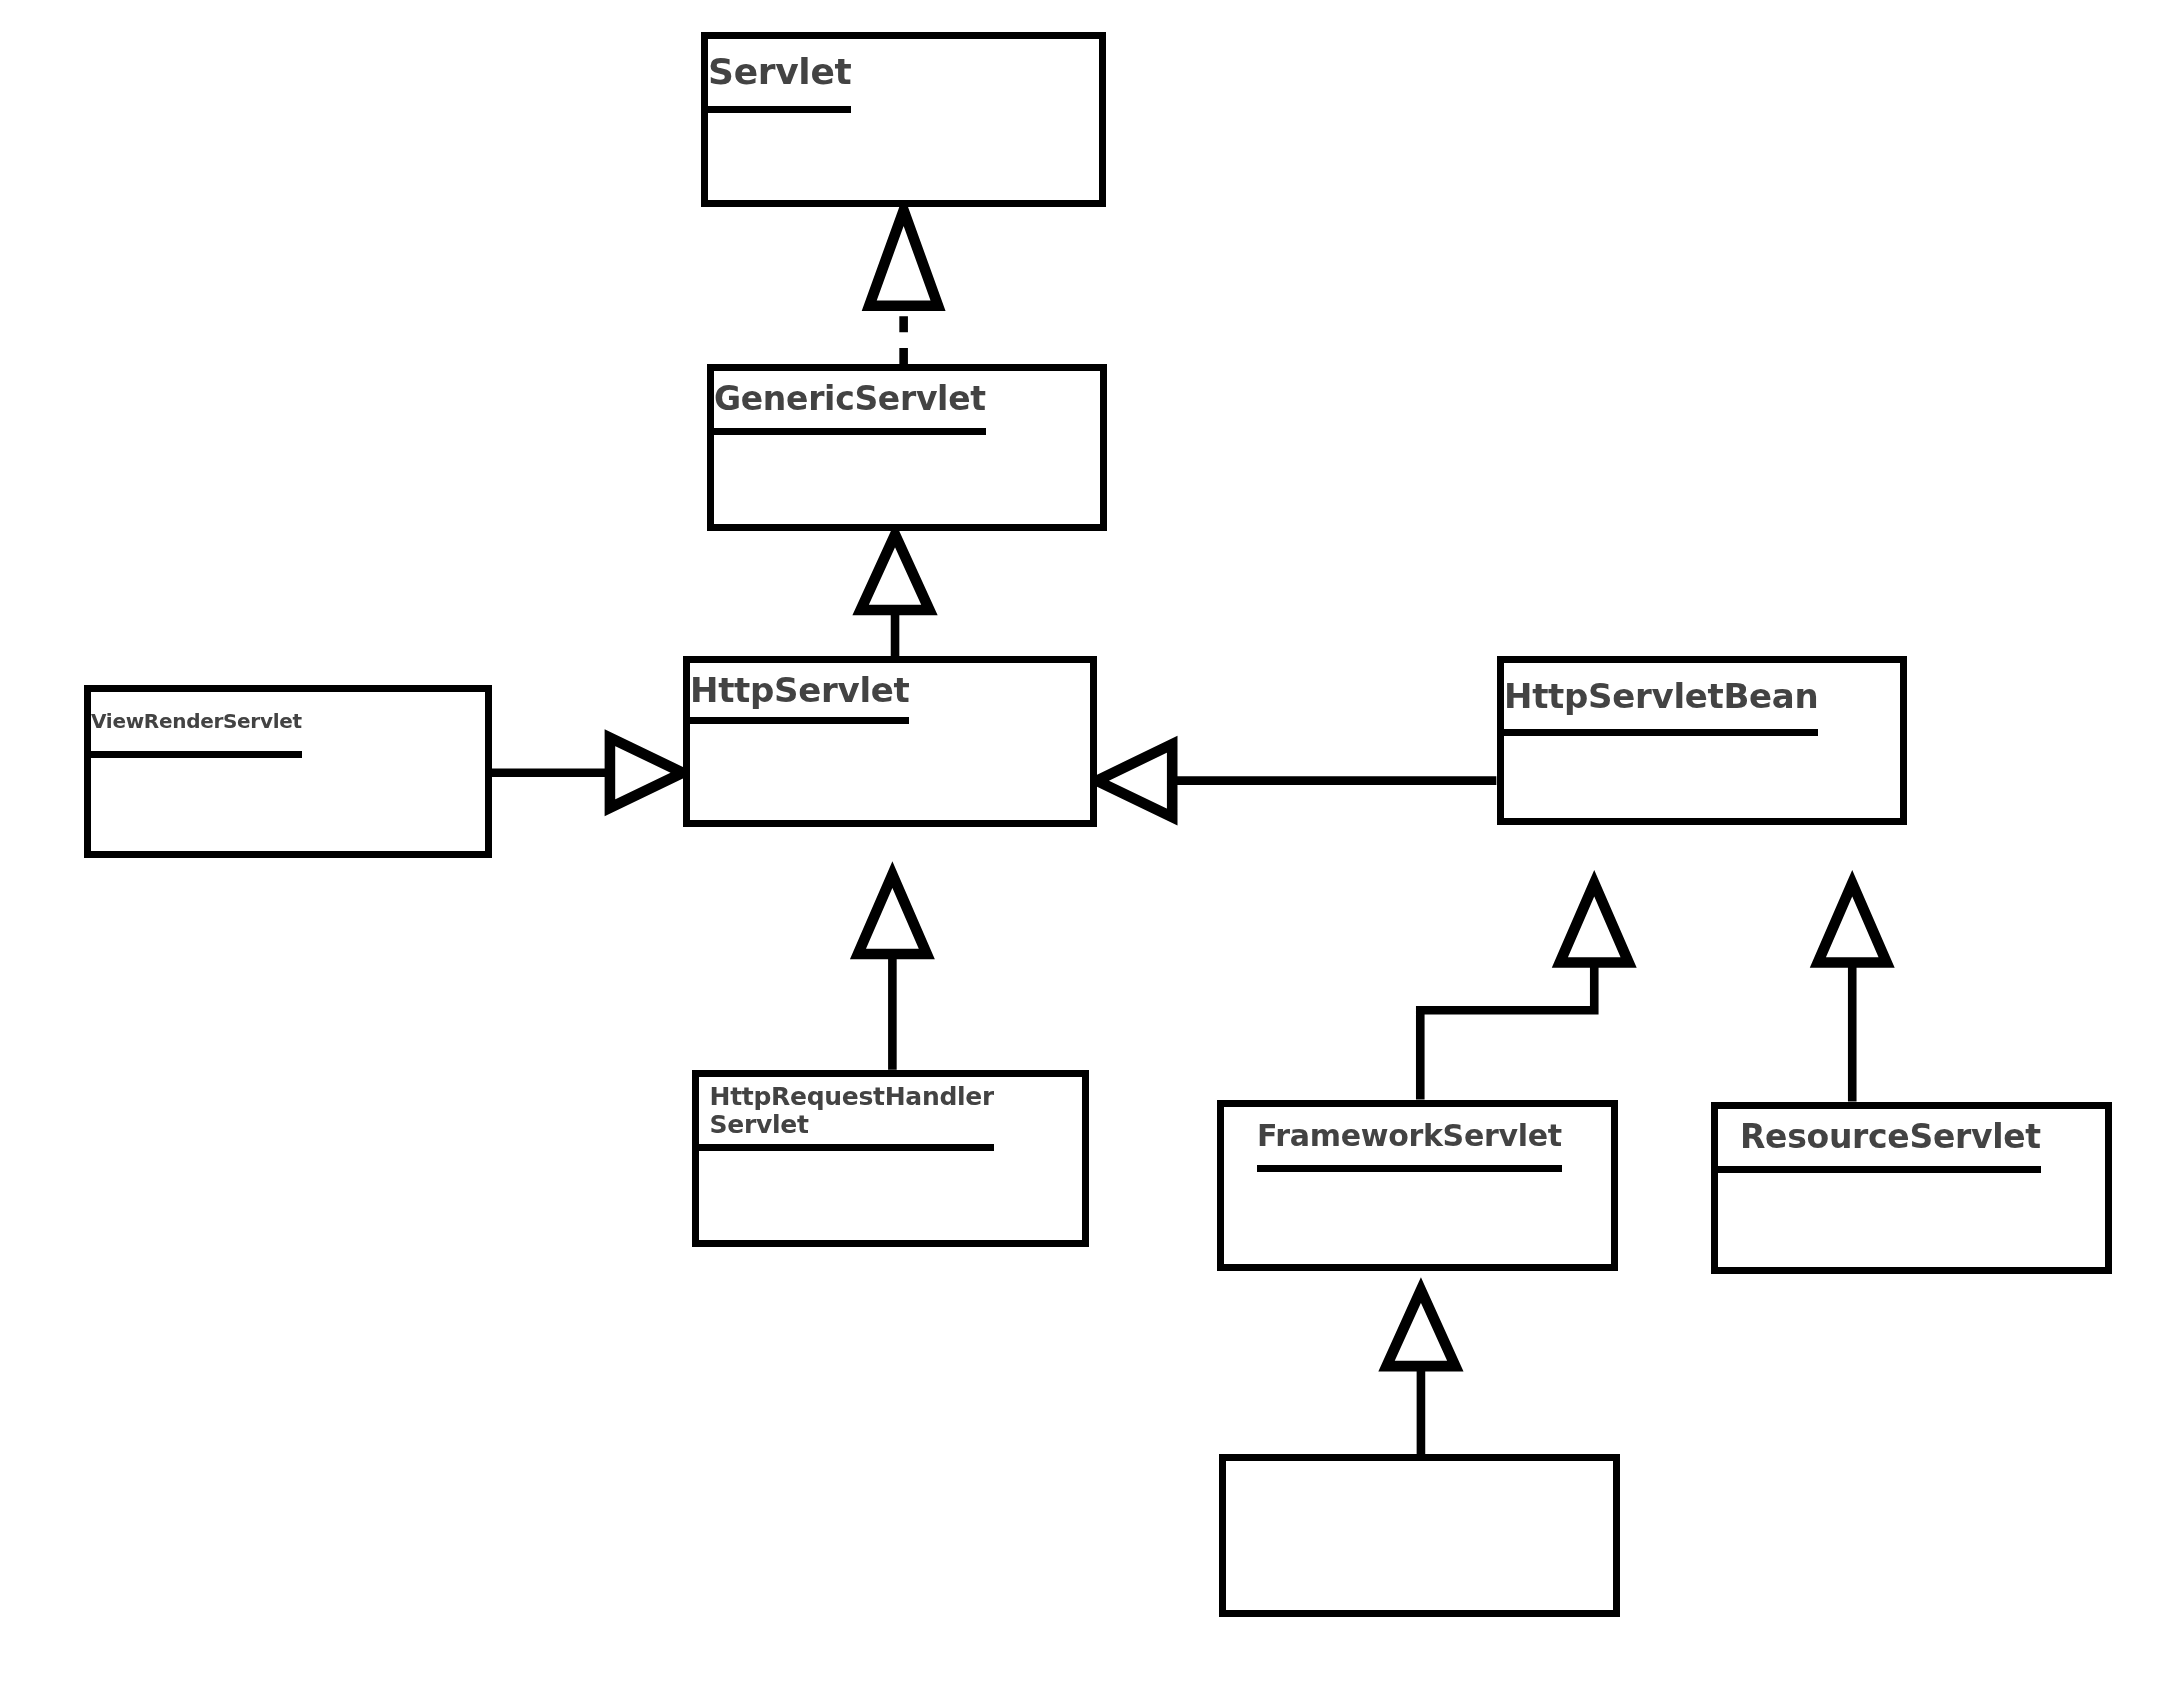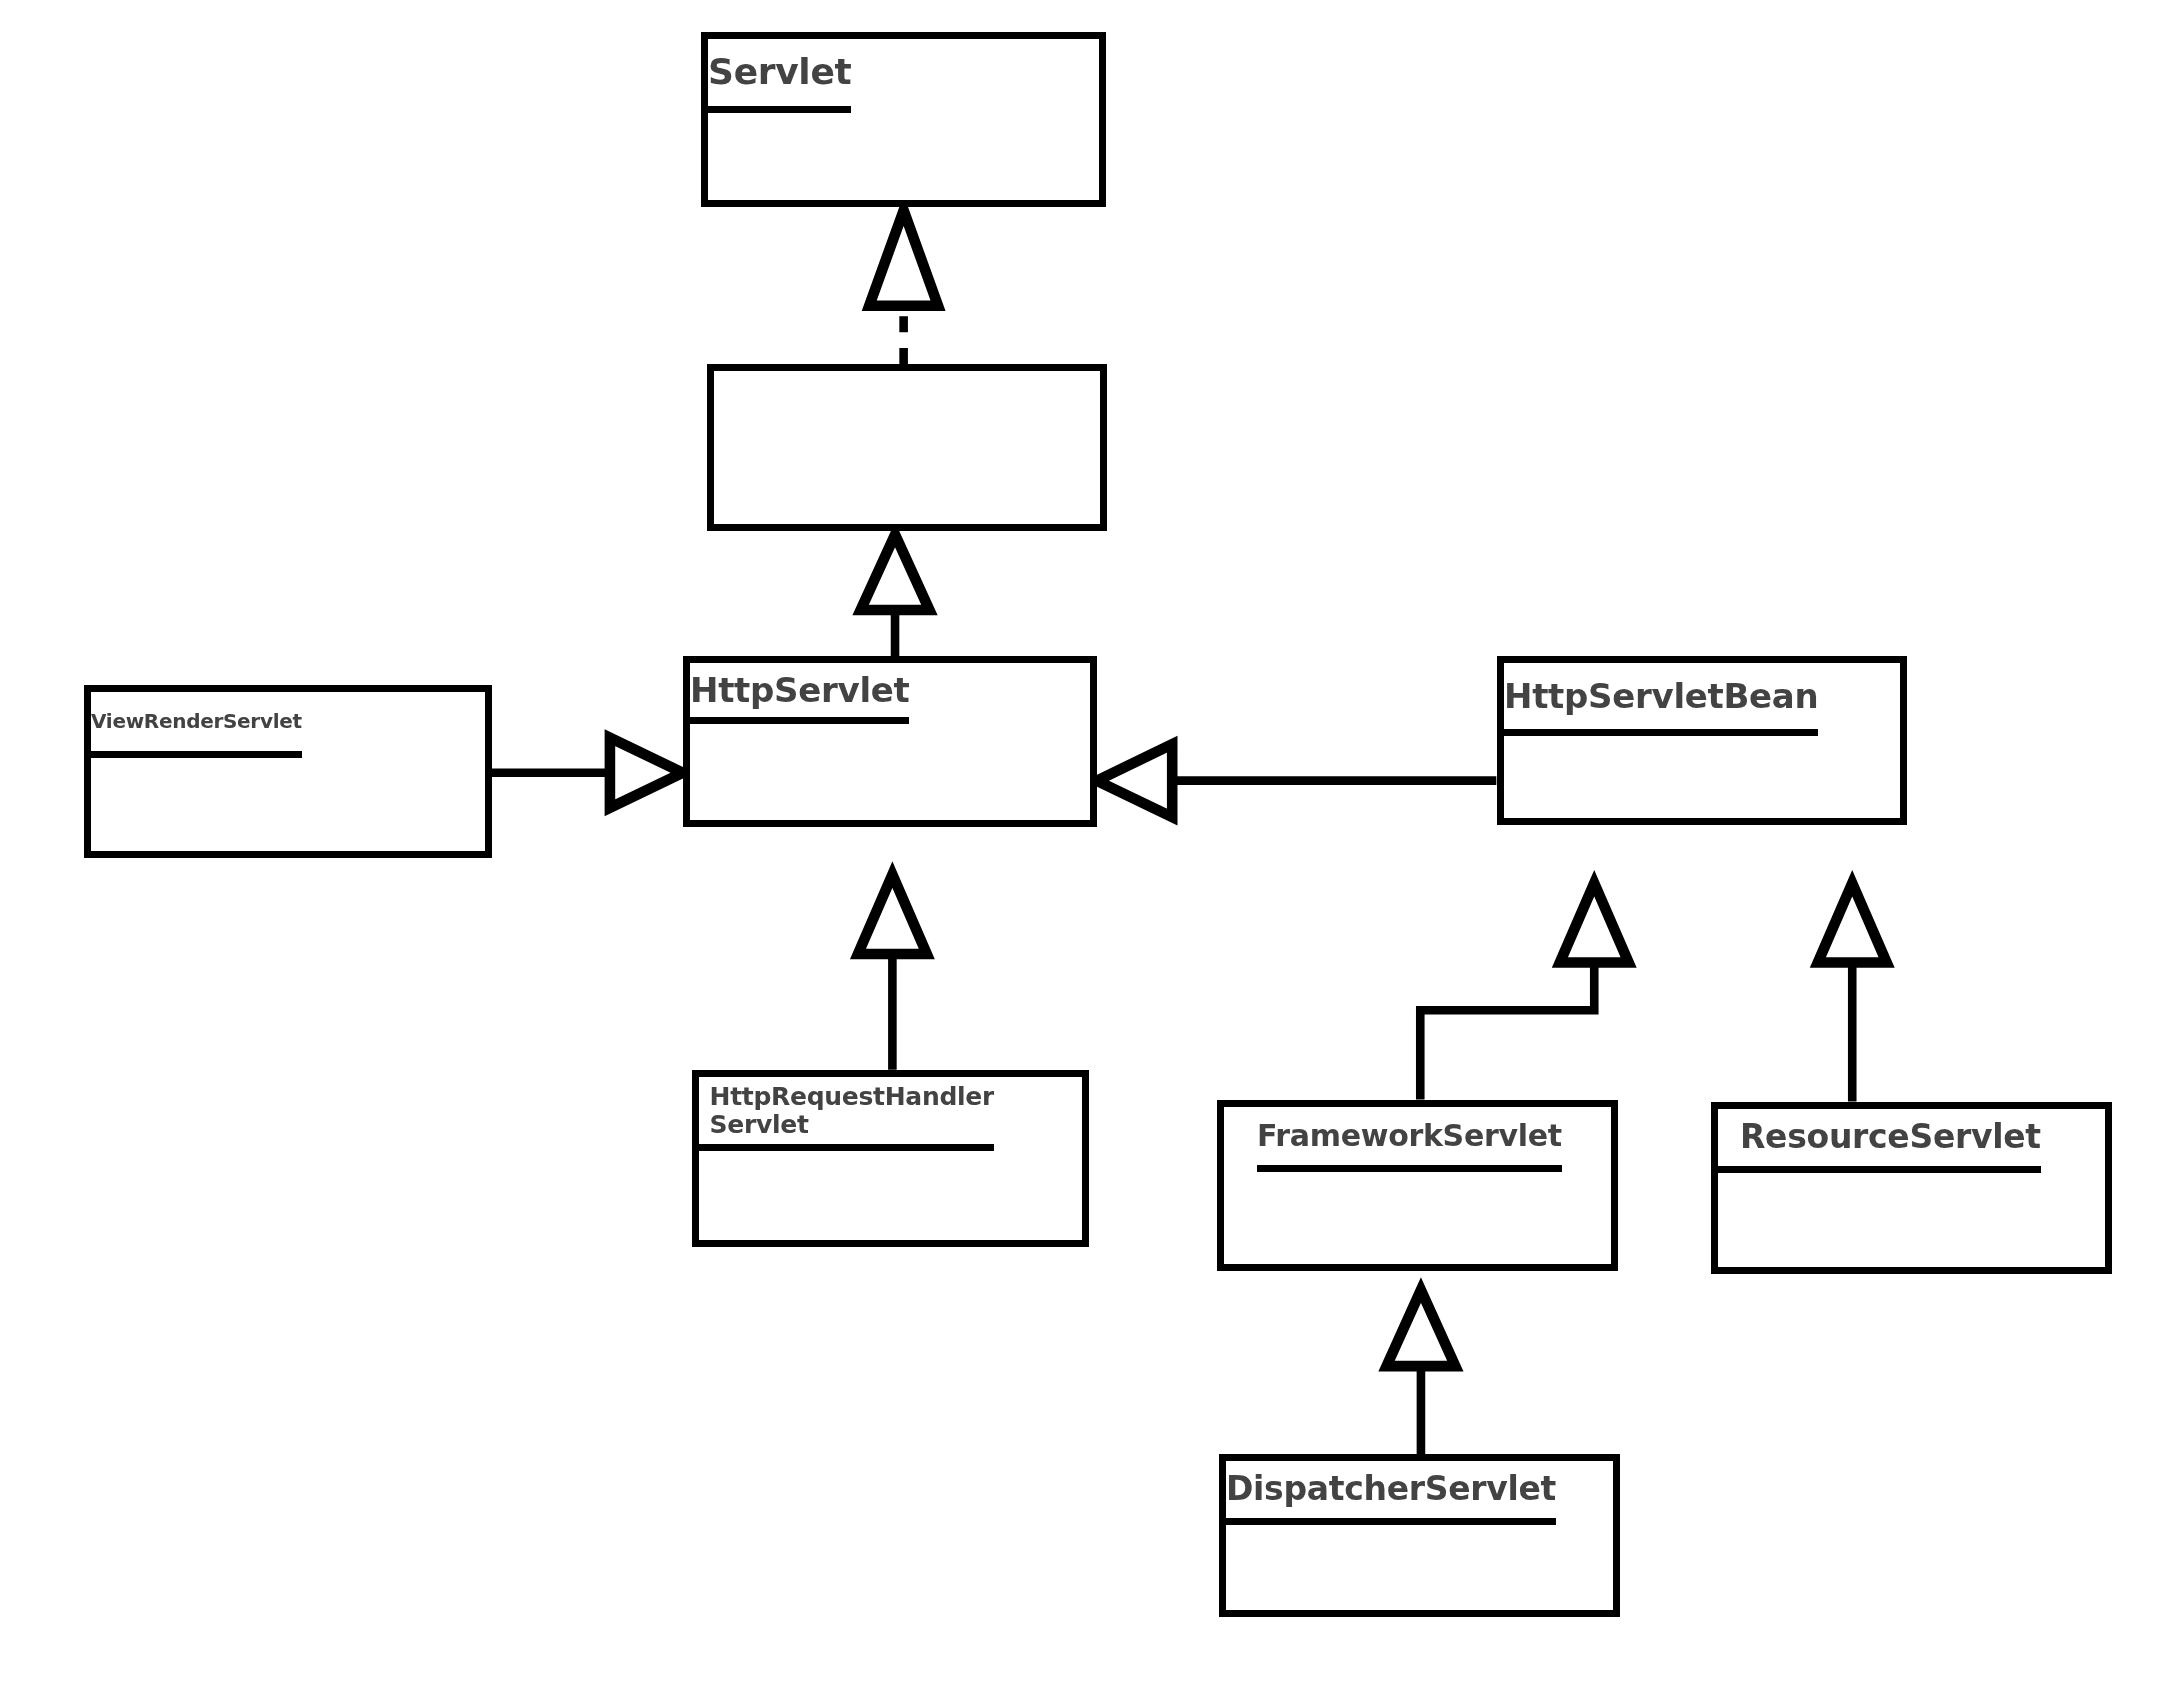--- a/index.html
+++ b/index.html
@@ -110,20 +110,21 @@
       <polygon points="2148,1950 2096,2065 2200,2065" fill="#ffffff" stroke="#000000" stroke-width="16" stroke-linejoin="miter"></polygon>
     </g>
   </svg>
 
   <div class="uml-class" id="cls-servlet" style="left: 701px; top: 32px; width: 405px; height: 175px;">
     <div class="uml-name center" style="height: 74px; font-size: 36px;">Servlet</div>
     <div class="uml-body"></div>
   </div>
 
   <div class="uml-class" id="cls-generic_servlet" style="left: 707px; top: 364px; width: 400px; height: 167px;">
+    <div class="uml-name center" style="height: 64px; font-size: 33px;">GenericServlet</div>
     <div class="uml-body"></div>
   </div>
 
   <div class="uml-class" id="cls-http_servlet" style="left: 683px; top: 656px; width: 414px; height: 171px;">
     <div class="uml-name center" style="height: 61px; font-size: 34px;">HttpServlet</div>
     <div class="uml-body"></div>
   </div>
 
   <div class="uml-class" id="cls-view_render_servlet" style="left: 84px; top: 685px; width: 408px; height: 173px;">
     <div class="uml-name center" style="height: 66px; font-size: 20px;">ViewRenderServlet</div>
@@ -145,18 +146,17 @@
     <div class="uml-name center" style="height: 65px; font-size: 30px;">FrameworkServlet</div>
     <div class="uml-body"></div>
   </div>
 
   <div class="uml-class" id="cls-resource_servlet" style="left: 1711px; top: 1102px; width: 401px; height: 172px;">
     <div class="uml-name center" style="height: 64px; font-size: 33px; padding-left: 22px;">ResourceServlet</div>
     <div class="uml-body"></div>
   </div>
 
   <div class="uml-class" id="cls-dispatcher_servlet" style="left: 1219px; top: 1454px; width: 401px; height: 163px;">
-    <div class="uml-name center" style="height: 64px; font-size: 33px;">DispatcherServlet</div>
     <div class="uml-body"></div>
   </div>
 
 </div>
 
 
 </body></html>

